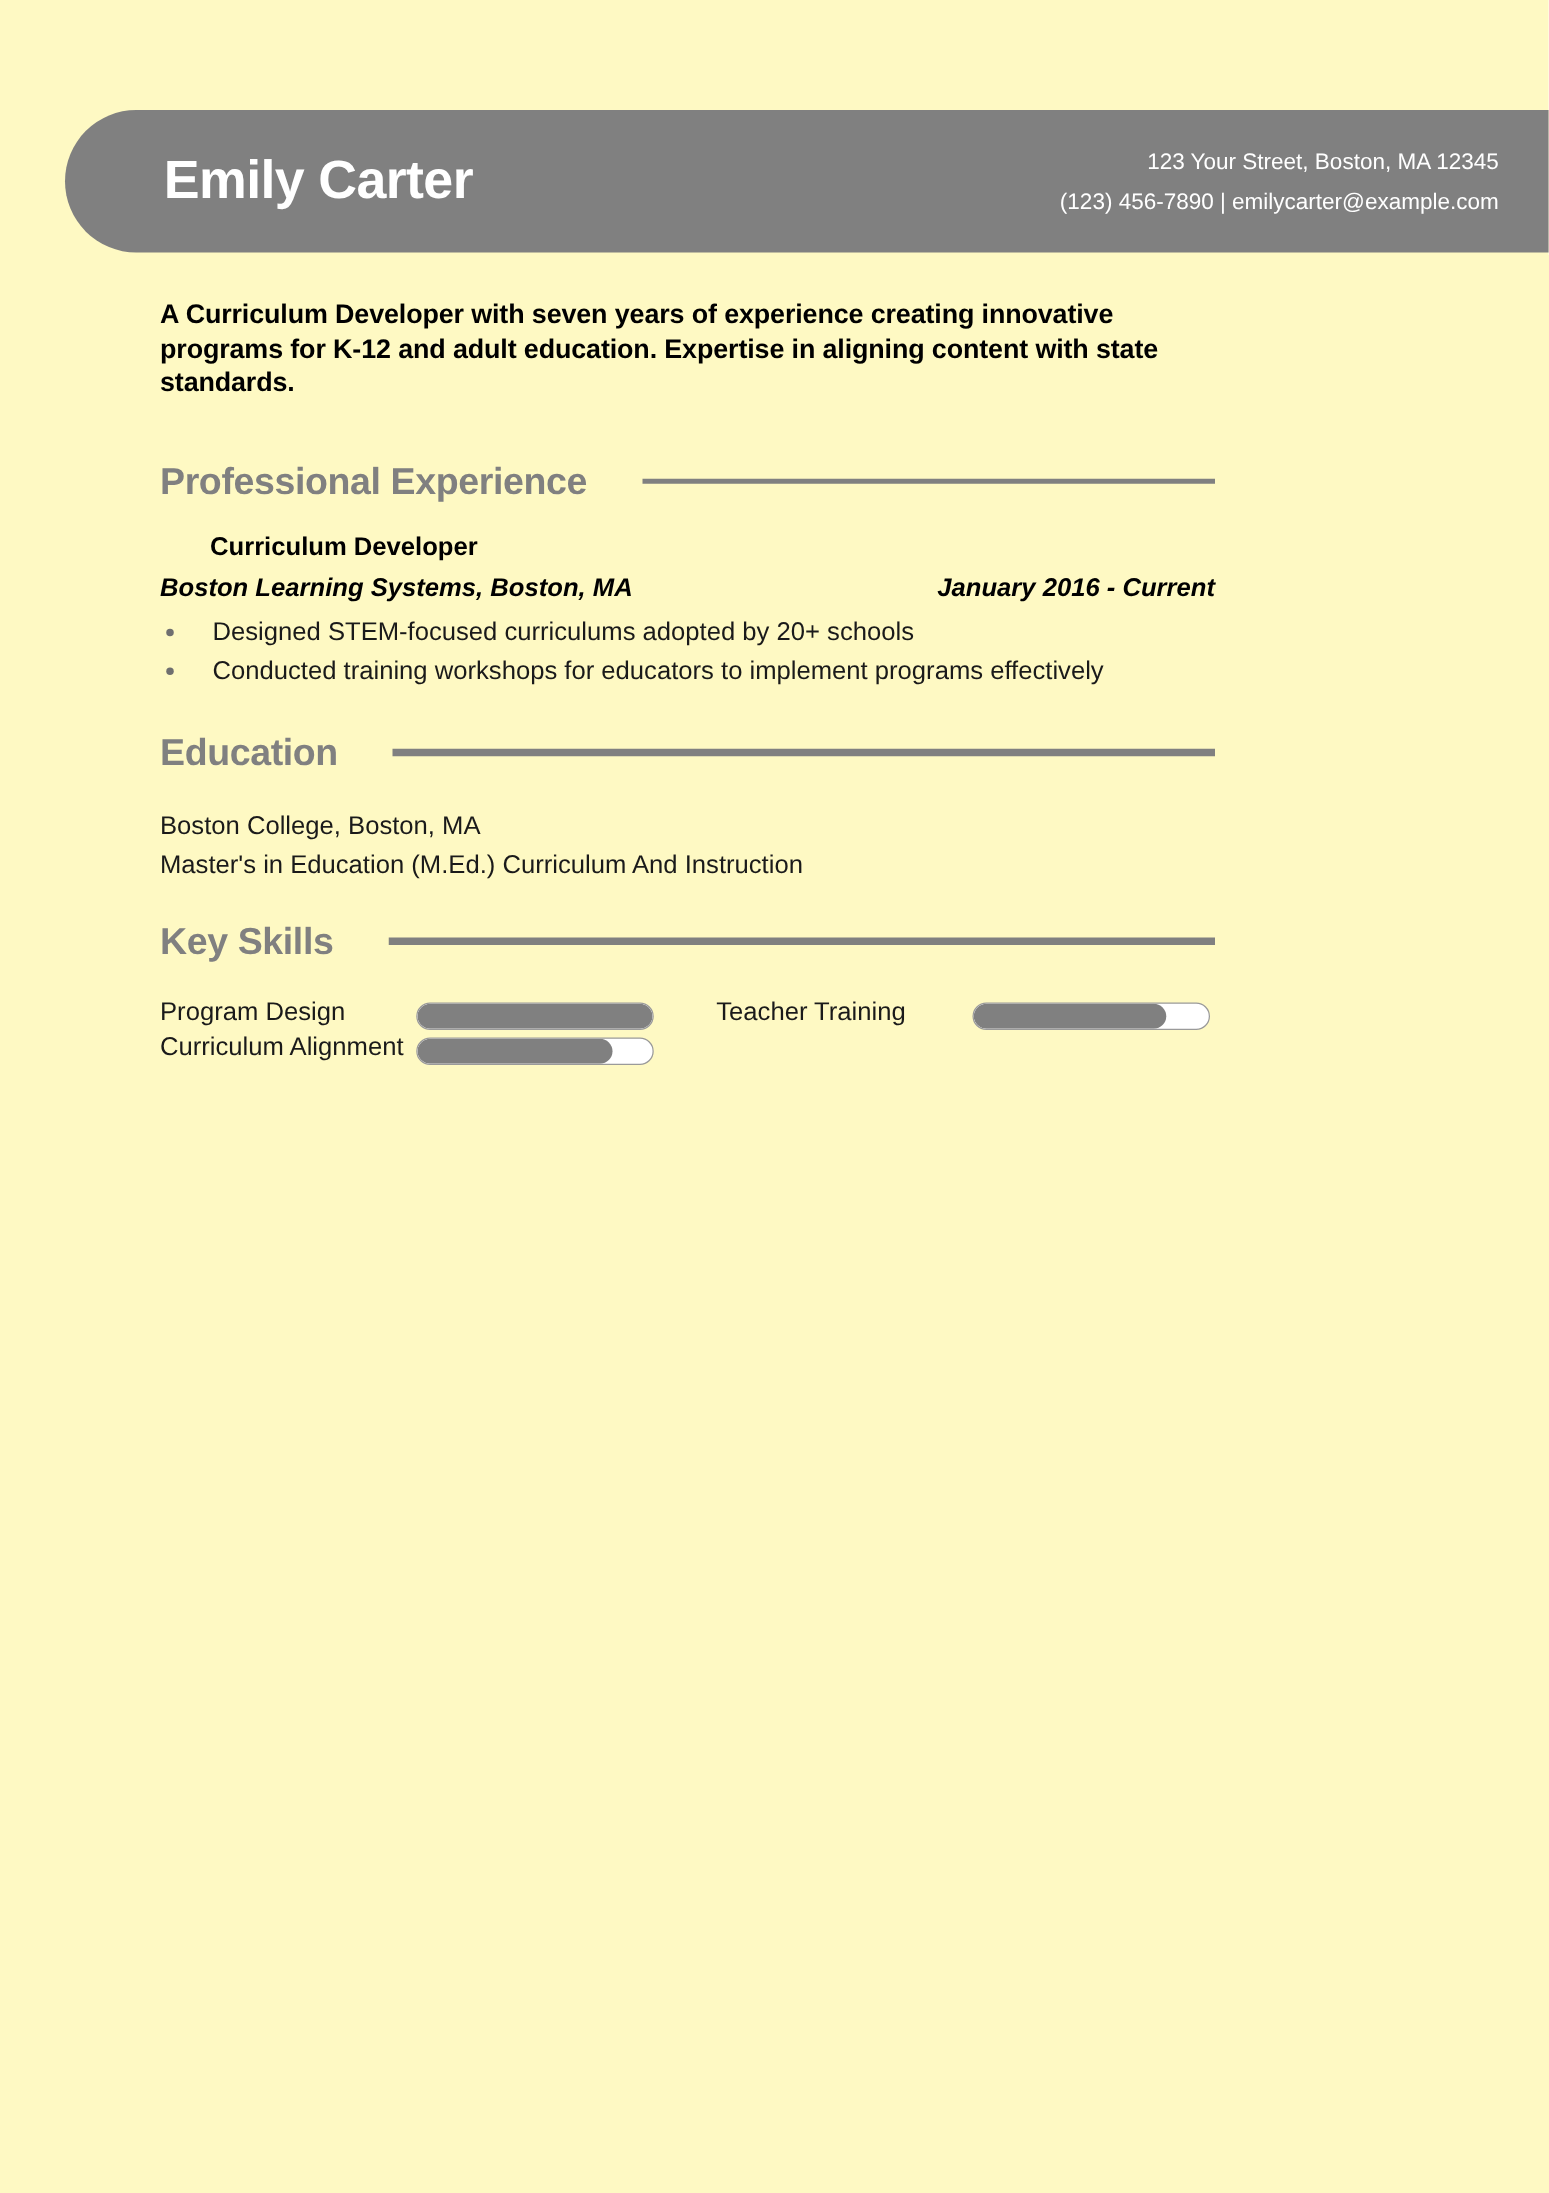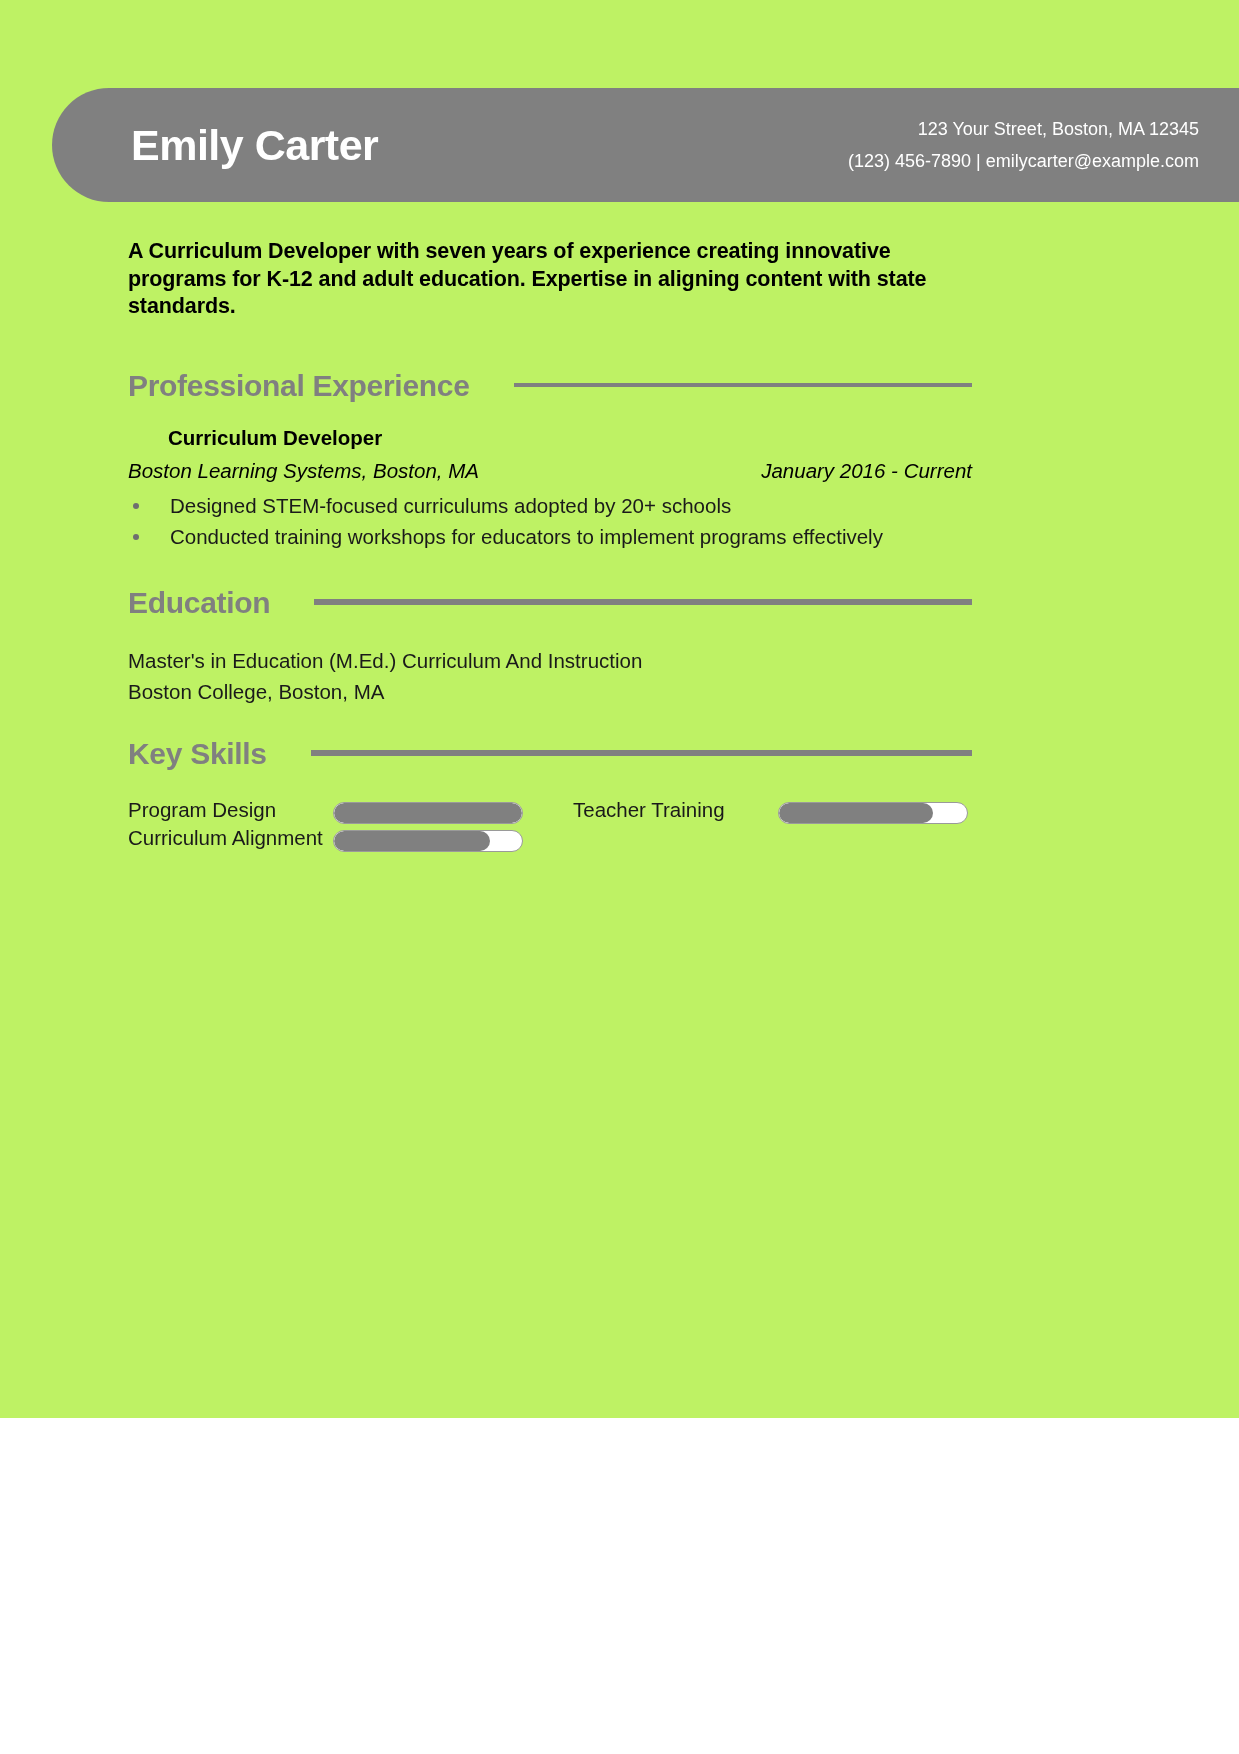--- a/index.html
+++ b/index.html
@@ -12,22 +12,22 @@
     height: 1754px;
     position: relative;
     font-family: "Liberation Sans", sans-serif;
     color: #1a1a1a;
     overflow: hidden;
   }
 
   .page {
     position: relative;
     width: 1239px;
-    height: 1418px;
-    background: #bef264;
+    height: 1754px;
+    background: #fef9c3;
   }
 
   
   .header-banner {
     position: absolute;
     left: 52px;
     top: 88px;
     right: 0;
     height: 114px;
     background: #808080;
@@ -207,21 +207,21 @@
     <p class="summary">A Curriculum Developer with seven years of experience creating innovative programs for K-12 and adult education. Expertise in aligning content with state standards.</p>
 
     <div class="section" style="margin-top:48px;">
       <div class="section-head">
         <span class="section-title">Professional Experience</span>
         <span class="section-rule rule-thin"></span>
       </div>
 
       <div style="margin-top:24px;">
         <div class="job-title">Curriculum Developer</div>
-        <div class="job-meta" style="margin-top:8px;">
+        <div class="job-meta" style="margin-top:8px;font-weight:bold;">
           <span class="job-company">Boston Learning Systems, Boston, MA</span>
           <span class="job-dates">January 2016 - Current</span>
         </div>
         <ul class="bullets">
           <li>
             <span class="bullet-dot"></span>
             <span>Designed STEM-focused curriculums adopted by 20+ schools</span>
           </li>
           <li>
             <span class="bullet-dot"></span>
@@ -231,22 +231,22 @@
       </div>
     </div>
 
     <div class="section" style="margin-top:34px;">
       <div class="section-head">
         <span class="section-title">Education</span>
         <span class="section-rule rule-thick"></span>
       </div>
 
       <div style="margin-top:26px;">
+        <div class="edu-line">Boston College, Boston, MA</div>
         <div class="edu-line">Master's in Education (M.Ed.) Curriculum And Instruction</div>
-        <div class="edu-line">Boston College, Boston, MA</div>
       </div>
     </div>
 
     <div class="section" style="margin-top:30px;">
       <div class="section-head">
         <span class="section-title">Key Skills</span>
         <span class="section-rule rule-thick"></span>
       </div>
 
       <div class="skills-grid" style="margin-top:26px;">

